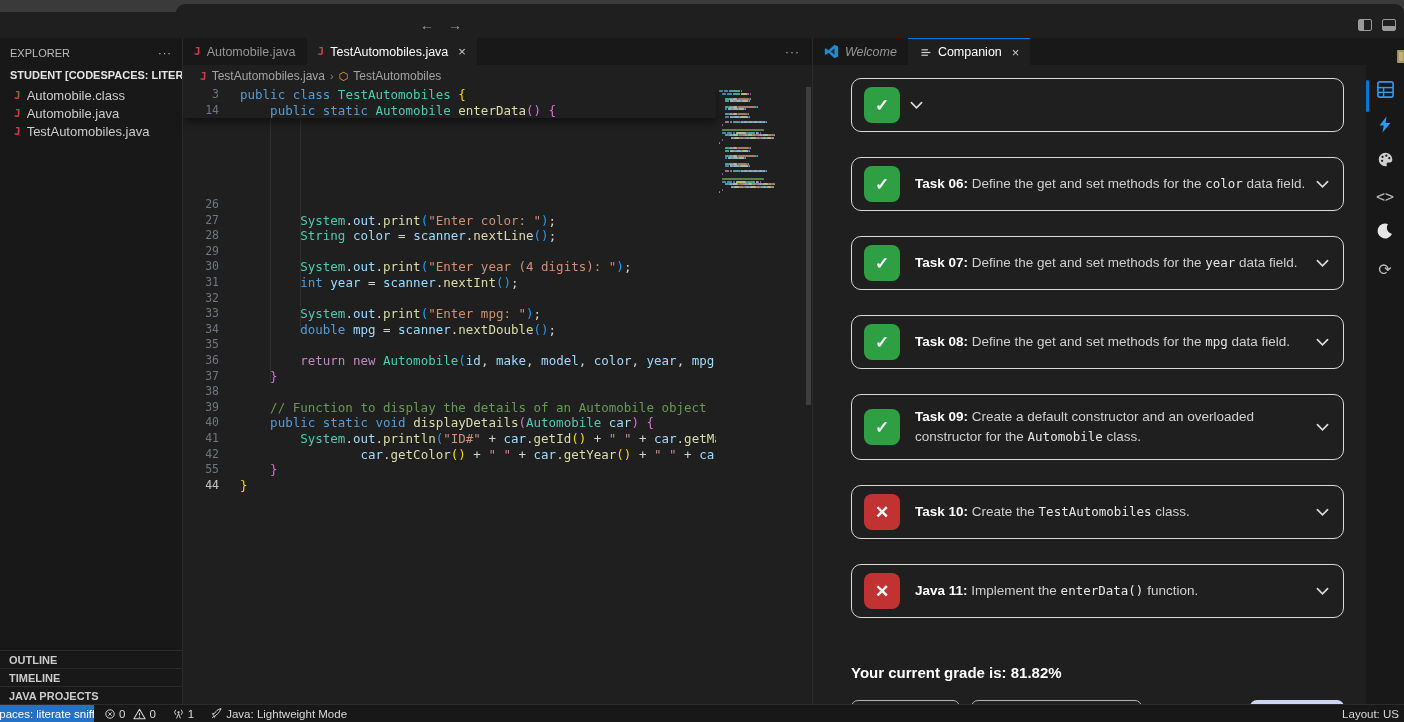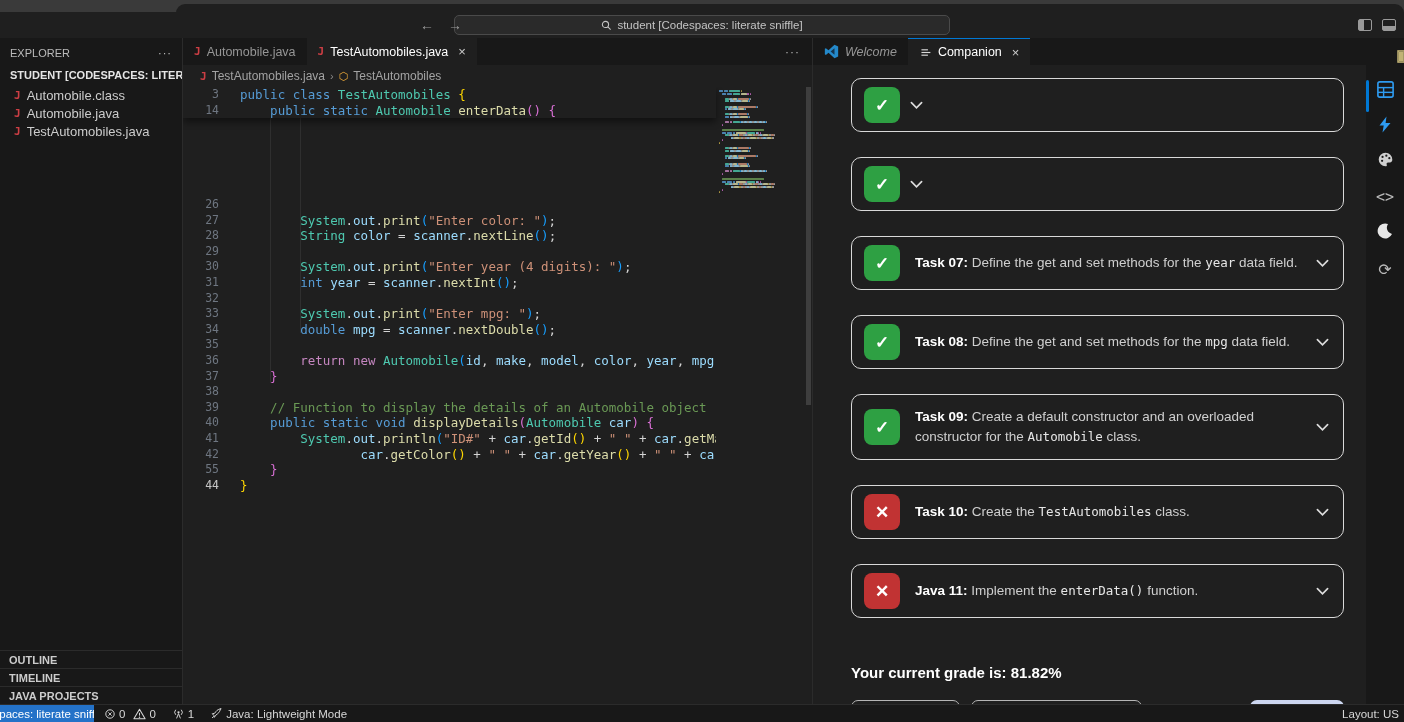--- a/index.html
+++ b/index.html
@@ -115,27 +115,20 @@
 <div class="app">
 
   <div class="browser-strip">
     <div class="browser-tab"></div>
   </div>
 
   <div class="titlebar">
     <div class="nav-arrows">
       <span>←</span>
       <span>→</span>
-    </div>
-    <div class="searchbox">
-      <svg width="11" height="11" viewBox="0 0 16 16">
-        <circle cx="6.5" cy="6.5" r="4.5" fill="none" stroke="#c3c3c3" stroke-width="1.6"></circle>
-        <line x1="10" y1="10" x2="14" y2="14" stroke="#c3c3c3" stroke-width="1.6"></line>
-      </svg>
-      <span>student [Codespaces: literate sniffle]</span>
     </div>
     <div class="titlebar-right">
       <span class="layout-ico left"></span>
       <span class="layout-ico bottom"></span>
     </div>
   </div>
 
   <div class="main">
 
     <div class="sidebar">
@@ -626,20 +619,21 @@
             <div class="task-card" style="min-height: 50px;">
               <div class="status-sq pass" style="background: rgb(46, 160, 67);">✓</div>
               <span class="chev">
                 <svg width="13" height="9" viewBox="0 0 14 9">
                   <path d="M1.5 1.5 7 7l5.5-5.5" fill="none" stroke="#dddddd" stroke-width="1.8" stroke-linecap="round"></path>
                 </svg>
               </span>
             </div>
             <div class="task-card" style="min-height: 50px;">
               <div class="status-sq pass" style="background: rgb(46, 160, 67);">✓</div>
+              <div class="task-text"><span class="task-label">Task 06: </span><span>Define the get and set methods for the </span><span class="mono">color</span><span> data field.</span></div>
               <span class="chev">
                 <svg width="13" height="9" viewBox="0 0 14 9">
                   <path d="M1.5 1.5 7 7l5.5-5.5" fill="none" stroke="#dddddd" stroke-width="1.8" stroke-linecap="round"></path>
                 </svg>
               </span>
             </div>
             <div class="task-card" style="min-height: 50px;">
               <div class="status-sq pass" style="background: rgb(46, 160, 67);">✓</div>
               <div class="task-text"><span class="task-label">Task 07: </span><span>Define the get and set methods for the </span><span class="mono">year</span><span> data field.</span></div>
               <span class="chev">

